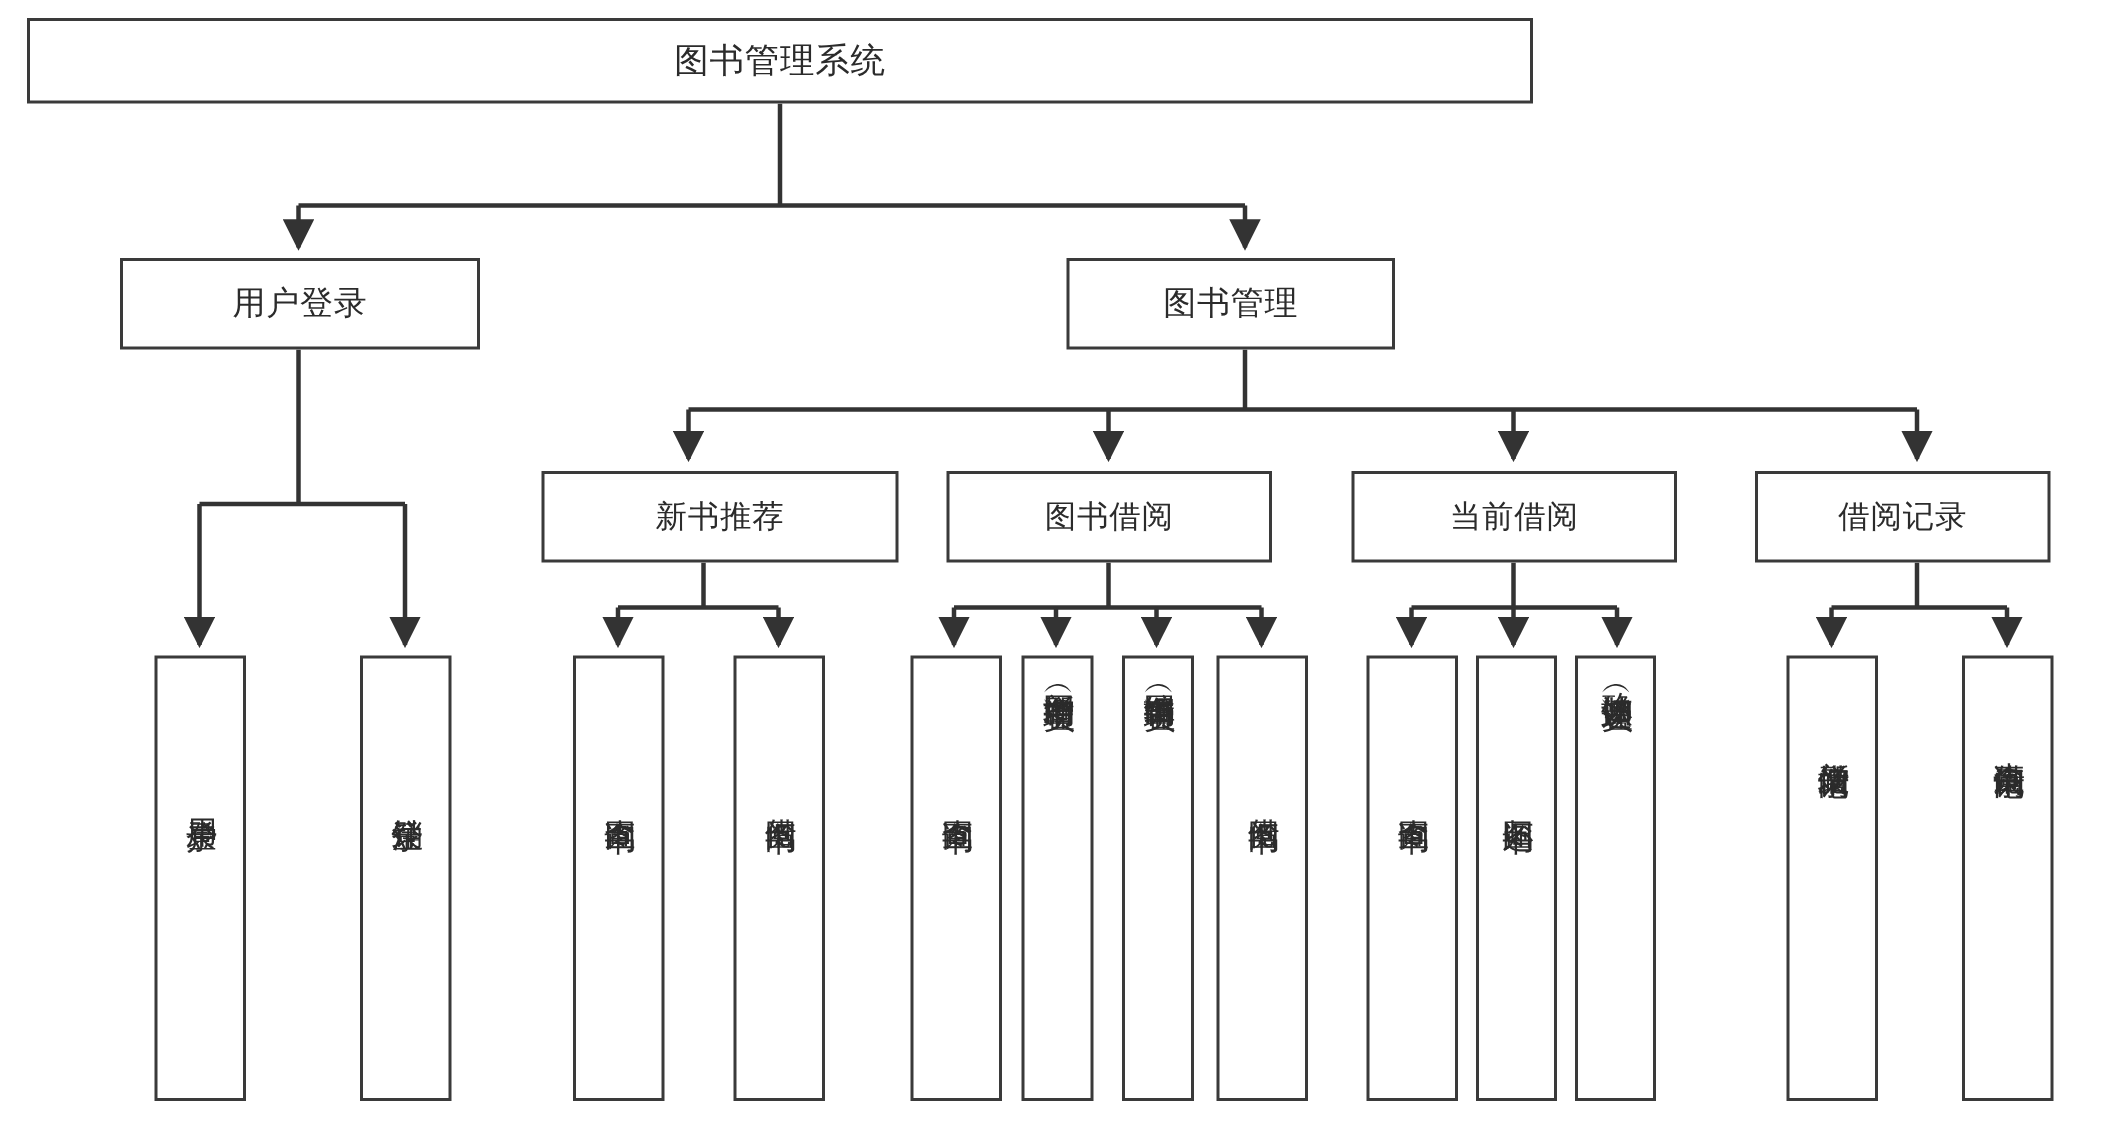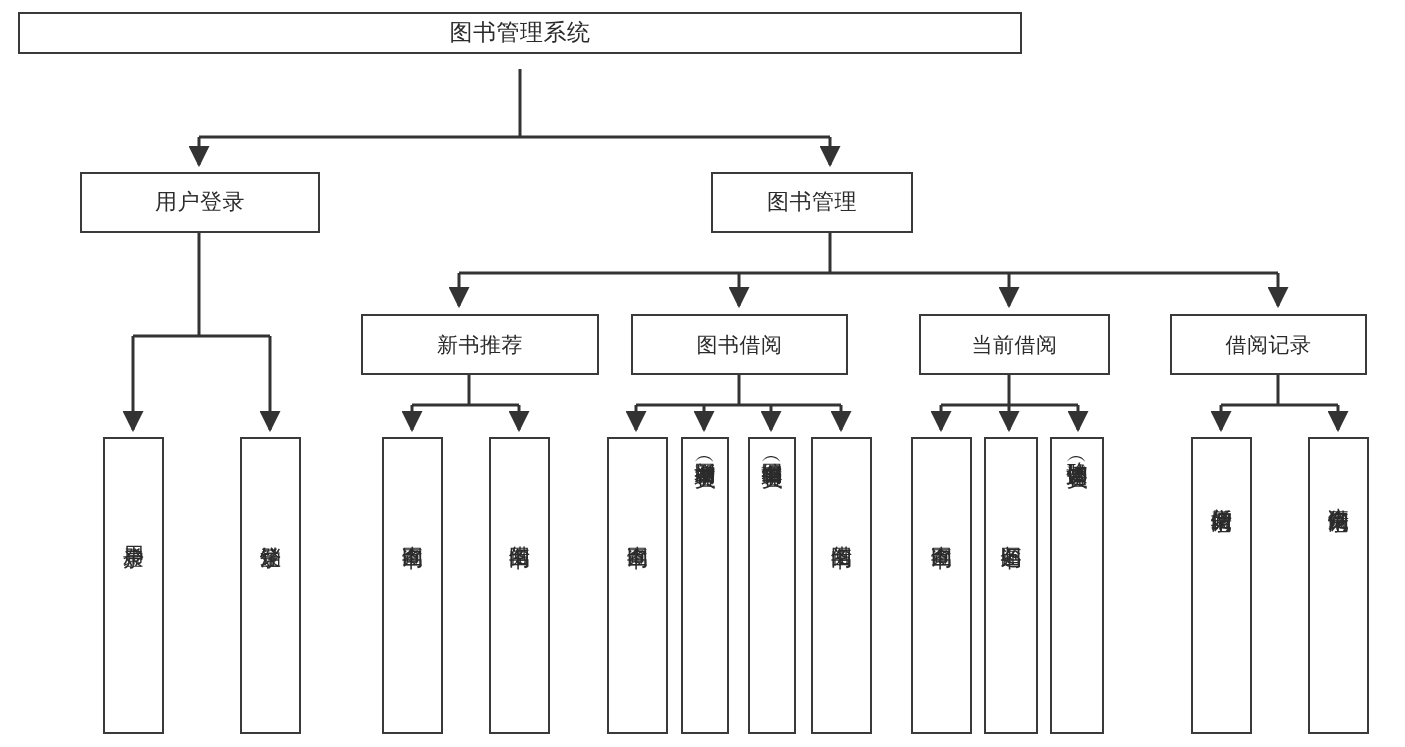--- a/index.html
+++ b/index.html
@@ -134,38 +134,38 @@
       <path d="M 1009 405 L 1009 430" marker-end="url(#arrow)"></path>
       <path d="M 1078 405 L 1078 430" marker-end="url(#arrow)"></path>
 
       <path d="M 1278 375 L 1278 405"></path>
       <path d="M 1221 405 L 1338 405"></path>
       <path d="M 1221 405 L 1221 430" marker-end="url(#arrow)"></path>
       <path d="M 1338 405 L 1338 430" marker-end="url(#arrow)"></path>
     </g>
   </svg>
 
-  <div class="node node-root" style="left:18px; top:12px; width:1004px; height:42px;">
+  <div class="node node-root" style="left:18px; top:12px; width:1004px; height:57px;">
     <span class="node-label">图书管理系统</span>
   </div>
 
   <div class="node node-l1" style="left:80px; top:172px; width:240px; height:61px;">
     <span class="node-label">用户登录</span>
   </div>
-  <div class="node node-l1" style="left:711px; top:172px; width:202px; height:61px;">
+  <div class="node node-l1" style="left:711px; top:172px; width:219px; height:61px;">
     <span class="node-label">图书管理</span>
   </div>
 
   <div class="node node-l2" style="left:361px; top:314px; width:238px; height:61px;">
     <span class="node-label">新书推荐</span>
   </div>
   <div class="node node-l2" style="left:631px; top:314px; width:217px; height:61px;">
     <span class="node-label">图书借阅</span>
   </div>
-  <div class="node node-l2" style="left:901px; top:314px; width:191px; height:61px;margin-left:18px;">
+  <div class="node node-l2" style="left:901px; top:314px; width:217px; height:61px;">
     <span class="node-label">当前借阅</span>
   </div>
   <div class="node node-l2" style="left:1170px; top:314px; width:197px; height:61px;">
     <span class="node-label">借阅记录</span>
   </div>
 
   <div class="node node-leaf leaf-low" style="left:103px; top:437px; width:61px; height:297px;">
     <span class="node-label">用户登录</span>
   </div>
   <div class="node node-leaf leaf-low" style="left:240px; top:437px; width:61px; height:297px;">

